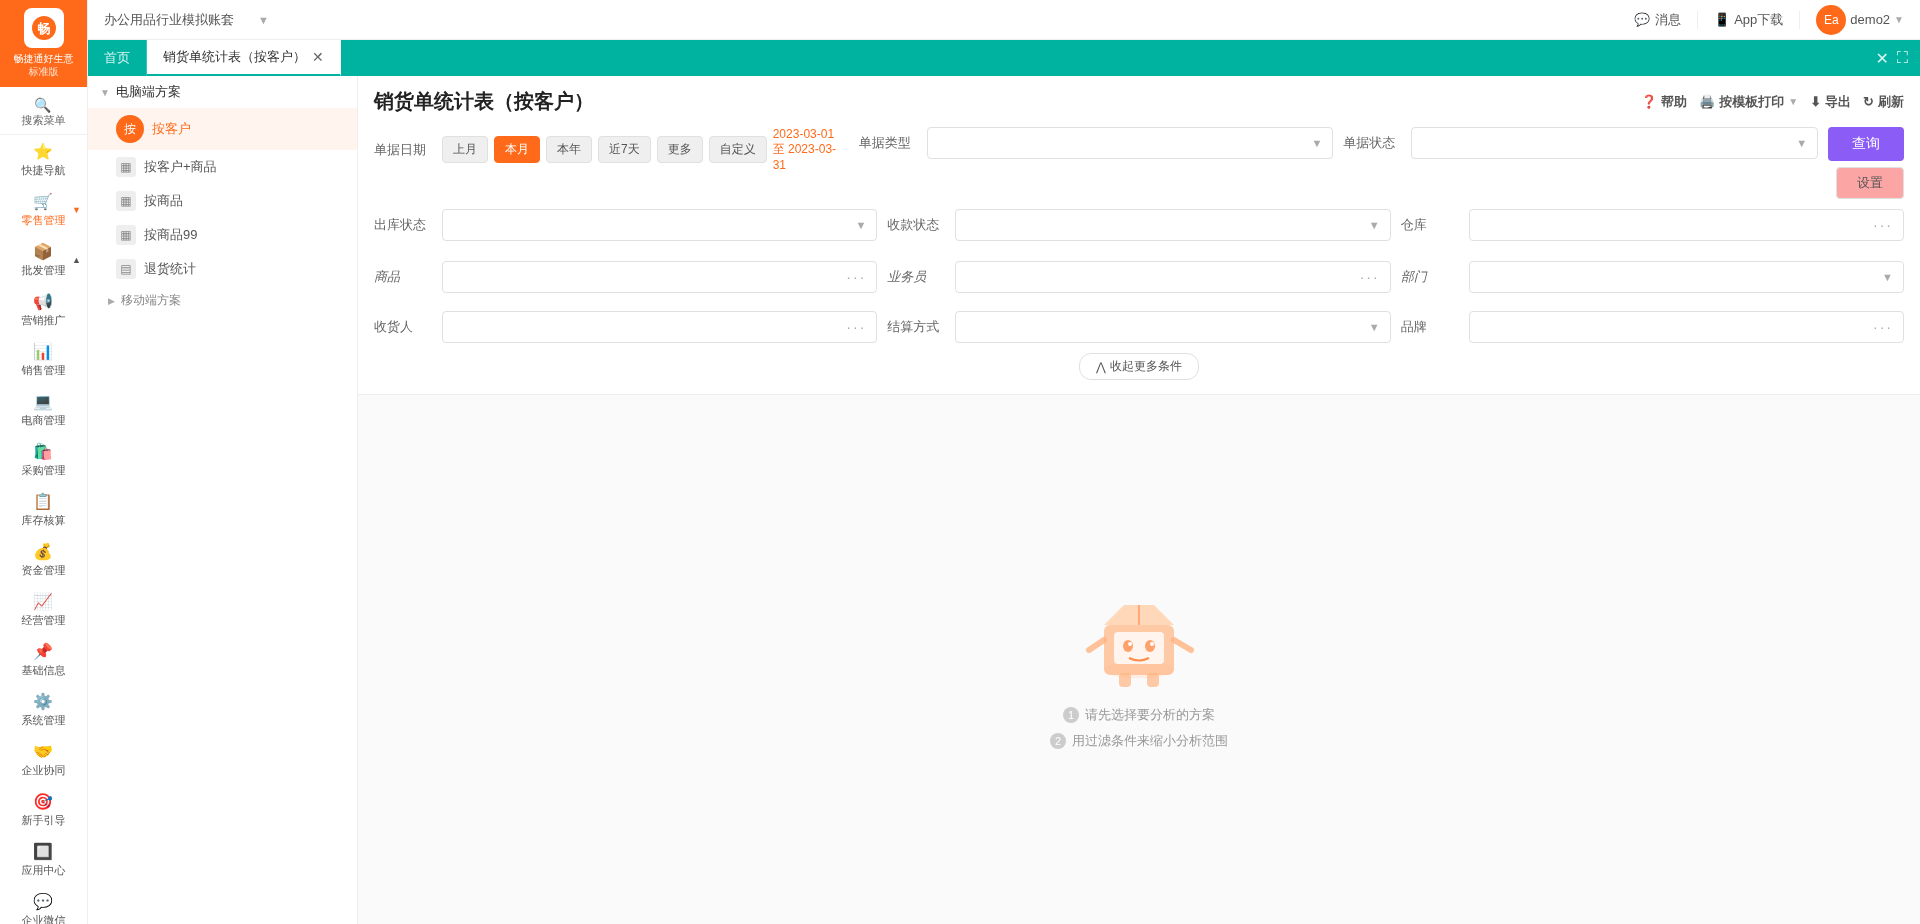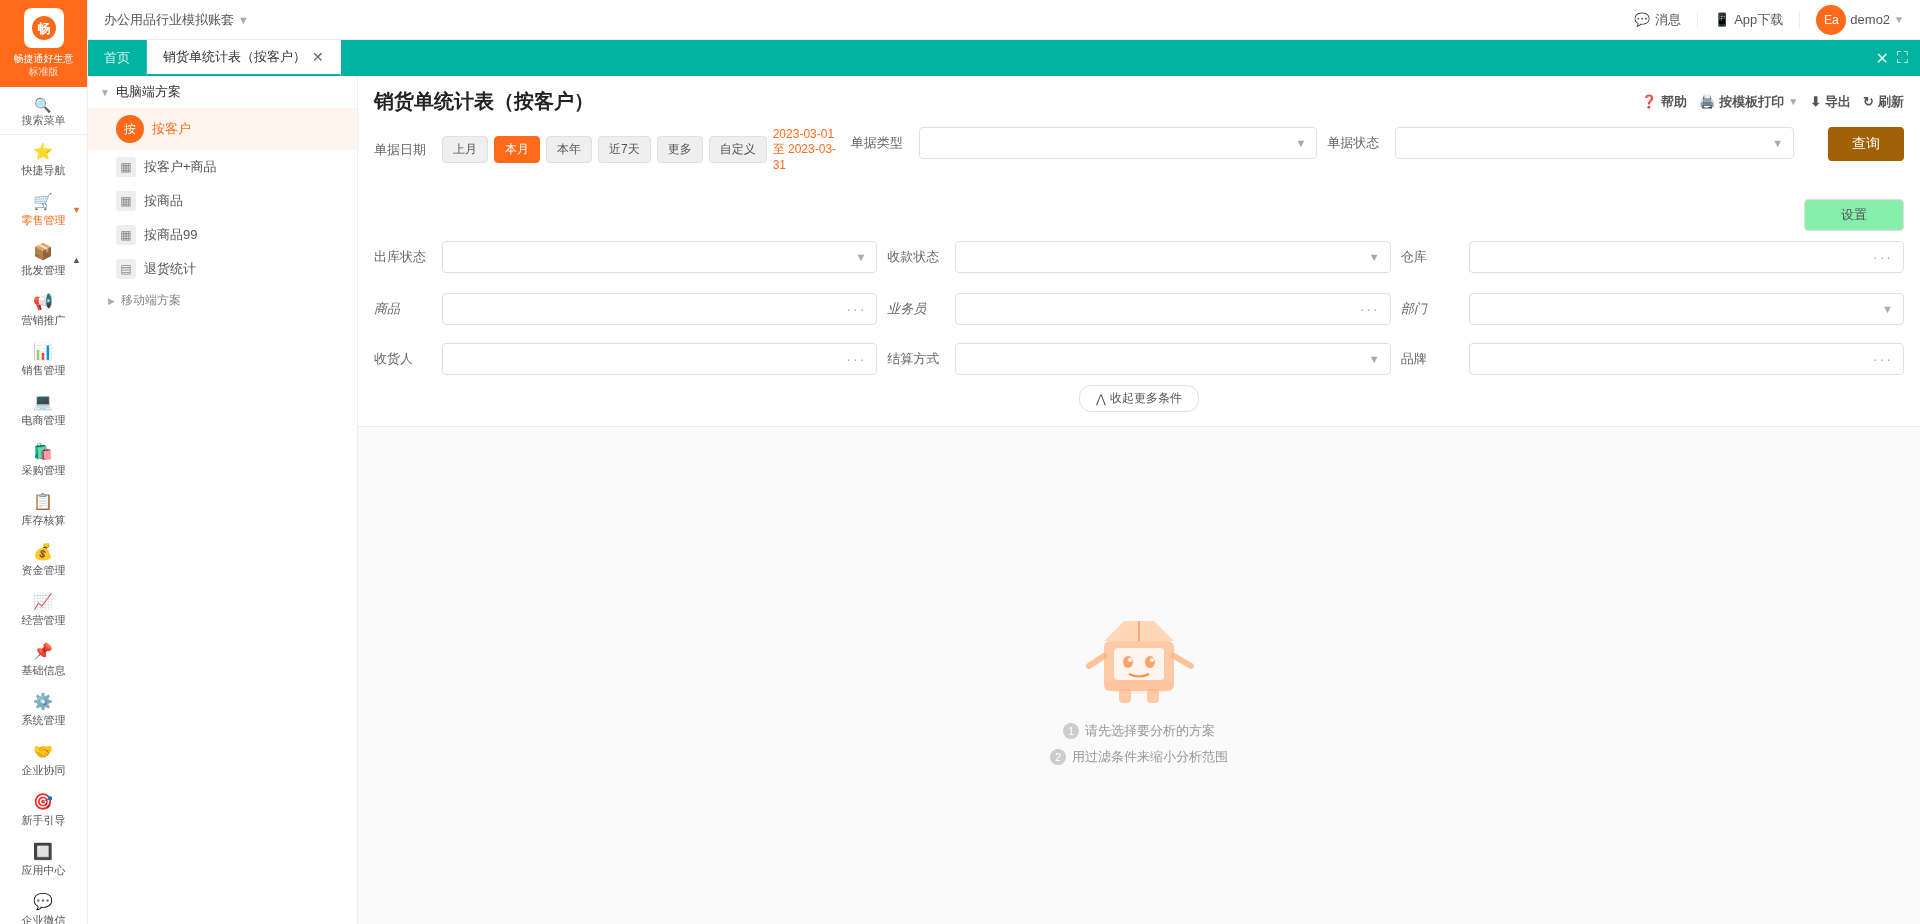--- a/index.html
+++ b/index.html
@@ -81,21 +81,21 @@
       display: flex;
       align-items: center;
       justify-content: space-between;
       padding: 0 16px;
       border-bottom: 1px solid #eee;
       flex-shrink: 0;
     }
     .top-header-left {
       display: flex;
       align-items: center;
-      gap: 4px;
+      gap: 24px;
       color: #555;
       font-size: 13px;
     }
     .top-header-right {
       display: flex;
       align-items: center;
       gap: 16px;
       color: #555;
       font-size: 13px;
     }
@@ -339,38 +339,37 @@
       gap: 10px;
     }
     .filter-cell {
       display: flex;
       align-items: center;
       gap: 8px;
     }
 
     
     .query-btn {
-      background: #a16207;
+      background: #8b5cf6;
       color: #fff;
       border: none;
       border-radius: 4px;
       padding: 8px 24px;
       font-size: 14px;
       cursor: pointer;
       white-space: nowrap;
     }
     .set-btn {
-      background: #86efac;
+      background: #fca5a5;
       color: #555;
       border: 1px solid #e0e0e0;
       border-radius: 4px;
-      padding: 6px 36px;
-      font-size: 13px;
-      cursor: pointer;
-      margin-top: 32px;
+      padding: 6px 20px;
+      font-size: 13px;
+      cursor: pointer;
     }
 
     .action-col {
       display: flex;
       flex-direction: column;
       gap: 6px;
       align-items: flex-end;
     }
 
     

